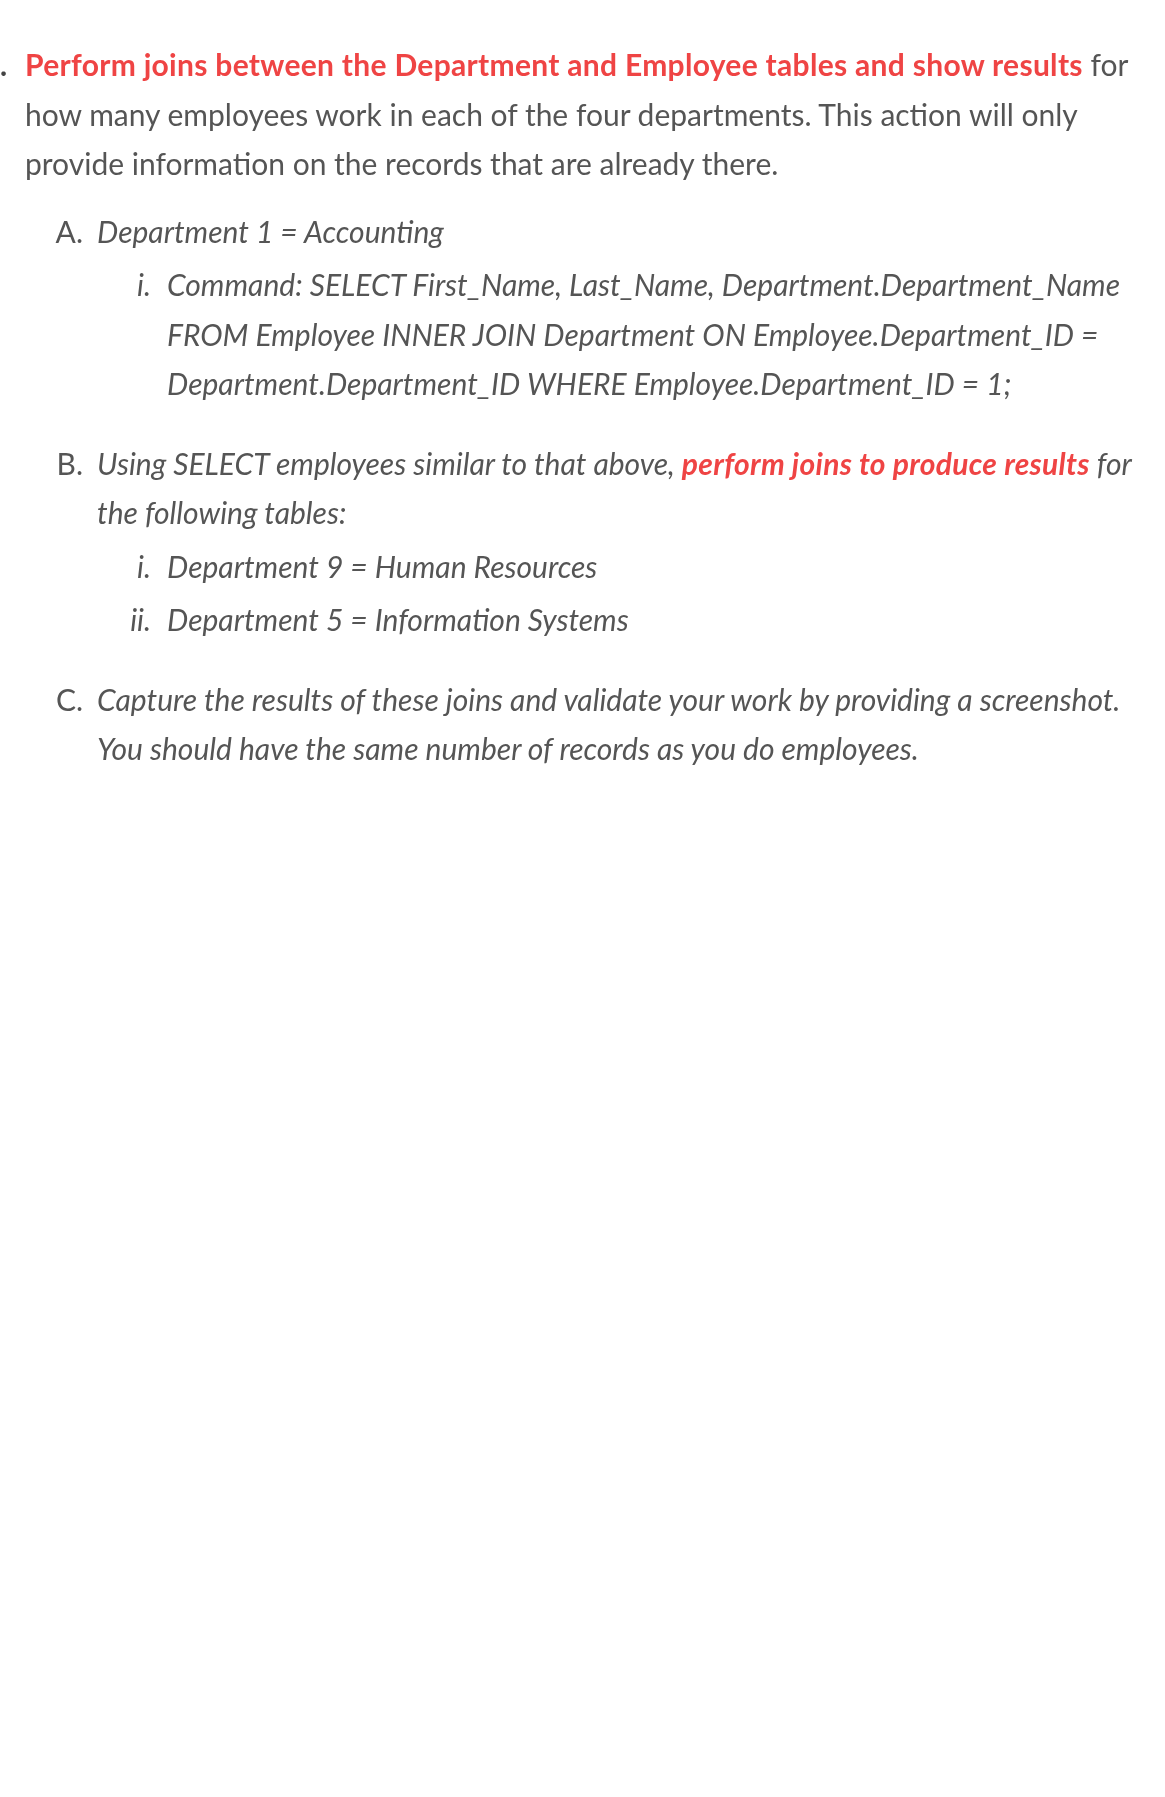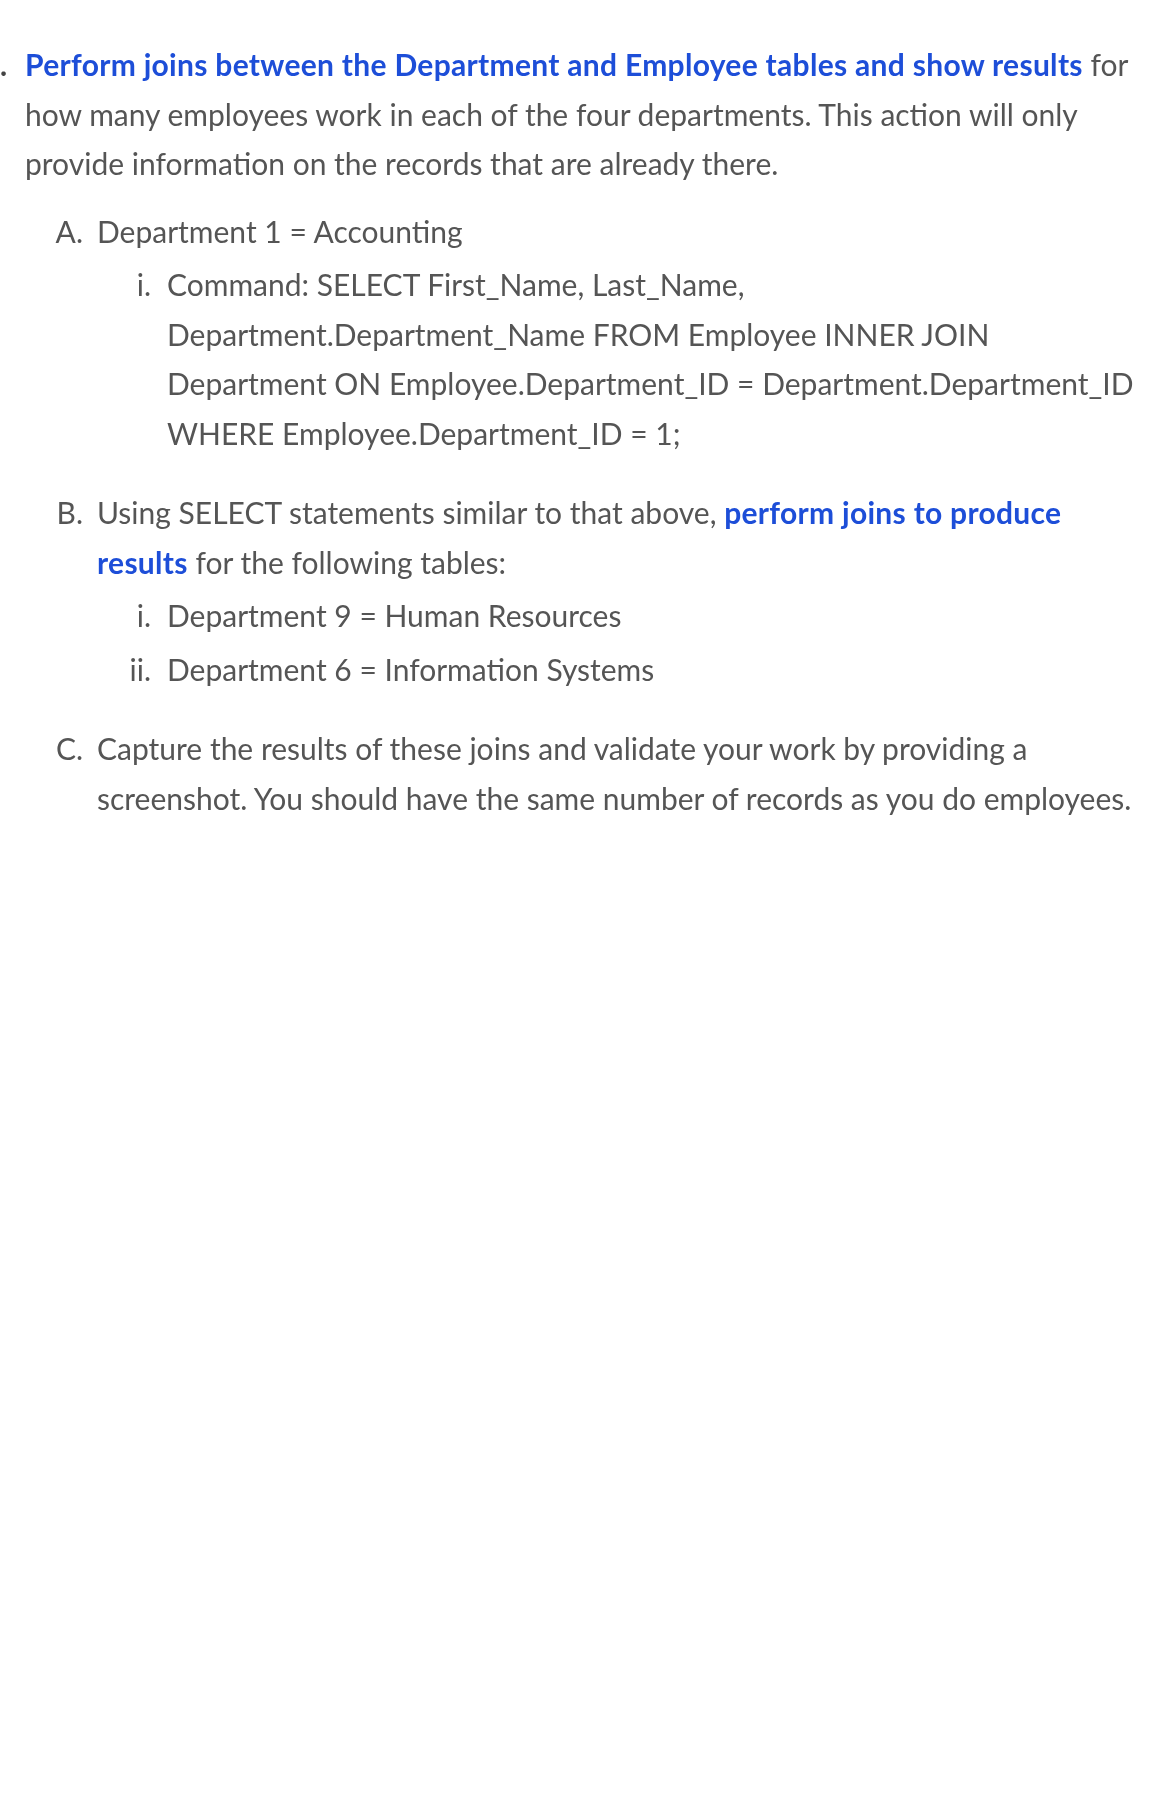--- a/index.html
+++ b/index.html
@@ -27,41 +27,42 @@
       color: #444;
     }
     .main-content {
       flex: 1;
     }
     .intro-text {
       margin-bottom: 18px;
     }
     .bold {
       font-weight: 700;
-      color: #1d4ed8;
+      color: #ef4444;
       letter-spacing: 0.3px;
     }
     ol.alpha {
       list-style: none;
       padding-left: 0;
       margin-left: 14px;
     }
     ol.alpha > li {
       display: flex;
       align-items: flex-start;
       margin-bottom: 26px;
     }
     .alpha-marker {
       width: 58px;
       flex-shrink: 0;
       text-align: right;
       padding-right: 14px;
     }
     .alpha-content {
       flex: 1;
+      font-style: italic;
     }
     ol.roman {
       list-style: none;
       padding-left: 0;
       margin-left: 0;
       margin-top: 4px;
     }
     ol.roman > li {
       display: flex;
       align-items: flex-start;
@@ -95,29 +96,29 @@
             <li>
               <div class="roman-marker">i.</div>
               <div class="roman-content">Command: SELECT First_Name, Last_Name, Department.Department_Name FROM Employee INNER JOIN Department ON Employee.Department_ID&nbsp;= Department.Department_ID WHERE Employee.Department_ID = 1;</div>
             </li>
           </ol>
         </div>
       </li>
       <li>
         <div class="alpha-marker">B.</div>
         <div class="alpha-content">
-          <span>Using SELECT statements similar to that above, </span><span class="bold">perform joins to produce results</span><span> for the following tables:</span>
+          <span>Using SELECT employees similar to that above, </span><span class="bold">perform joins to produce results</span><span> for the following tables:</span>
           <ol class="roman">
             <li>
               <div class="roman-marker">i.</div>
               <div class="roman-content">Department 9 = Human Resources</div>
             </li>
             <li>
               <div class="roman-marker">ii.</div>
-              <div class="roman-content">Department 6 = Information Systems</div>
+              <div class="roman-content">Department 5 = Information Systems</div>
             </li>
           </ol>
         </div>
       </li>
       <li>
         <div class="alpha-marker">C.</div>
         <div class="alpha-content">Capture the results of these joins and validate your work by providing a screenshot. You should have the same number of records as you do employees.</div>
       </li>
     </ol>
   </div>

